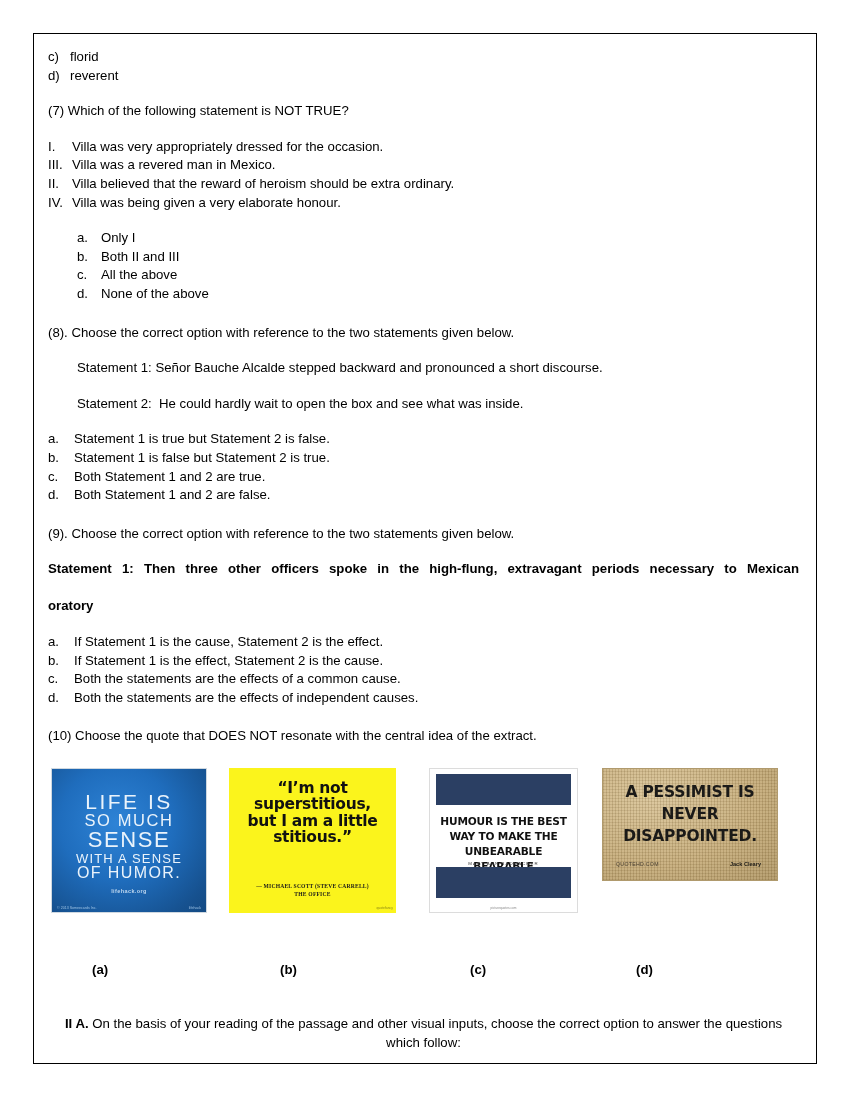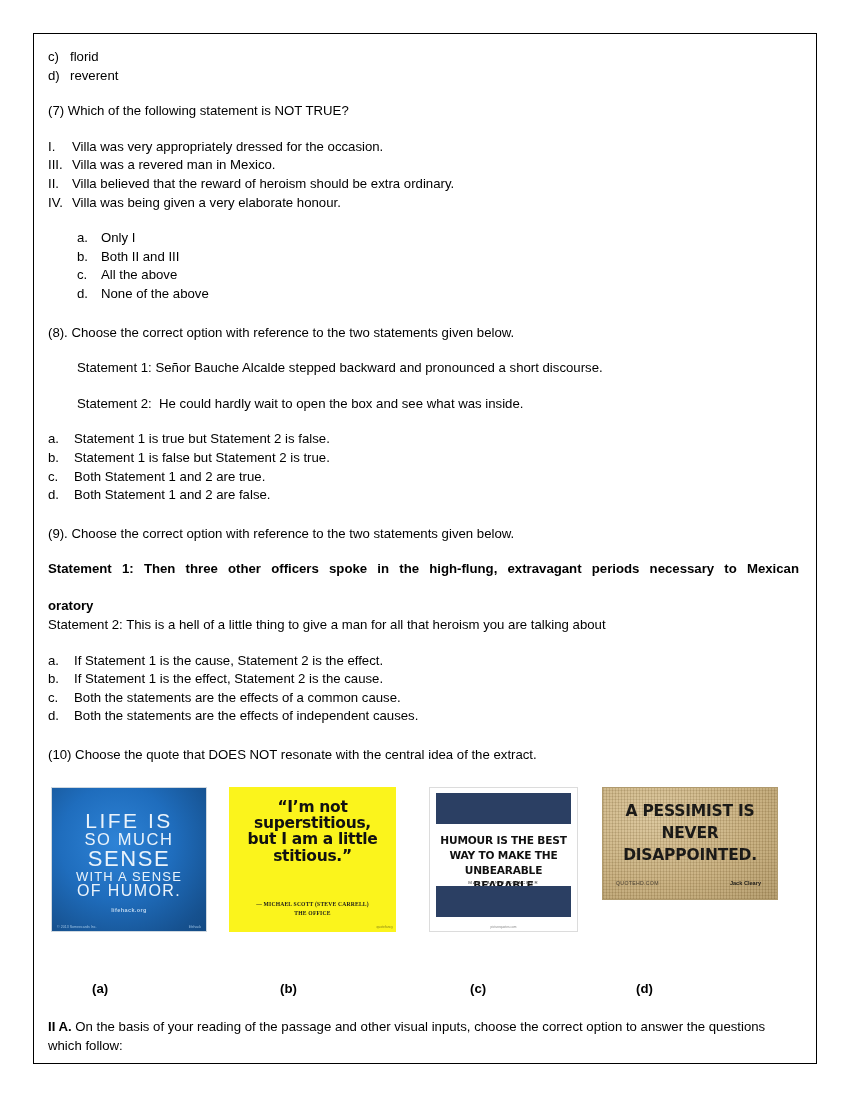--- a/index.html
+++ b/index.html
@@ -279,23 +279,24 @@
     font-size: 13.2px;
     font-weight: bold;
   }
   .labels-row span { position: absolute; top: 0; }
   #lbl-a { left: 44px; }
   #lbl-b { left: 232px; }
   #lbl-c { left: 422px; }
   #lbl-d { left: 588px; }
 
   .final-block {
-    margin-top: 12px;
+    margin-top: 28px;
     font-size: 13.2px;
     line-height: 19px;
+    text-align: center;
   }
   .final-block b { font-weight: bold; }
 </style>
 </head>
 <body>
 
 <div class="page">
   <div class="content">
 
     <div class="opt-list">
@@ -391,21 +392,20 @@
     <div class="spacer-lg"></div>
 
     <div class="line">(9). Choose the correct option with reference to the two statements given below.</div>
 
     <div class="spacer-md"></div>
 
     <div class="justify-block">
       <div class="j-line">Statement 1: Then three other officers spoke in the high-flung, extravagant periods necessary to Mexican</div>
       <div>oratory</div>
     </div>
-    <div class="line">Statement 2: This is a hell of a little thing to give a man for all that heroism you are talking about</div>
 
     <div class="spacer-md"></div>
 
     <div class="opt-list">
       <div class="opt-row">
         <span class="opt-key wide">a.</span>
         <span>If Statement 1 is the cause, Statement 2 is the effect.</span>
       </div>
       <div class="opt-row">
         <span class="opt-key wide">b.</span>

